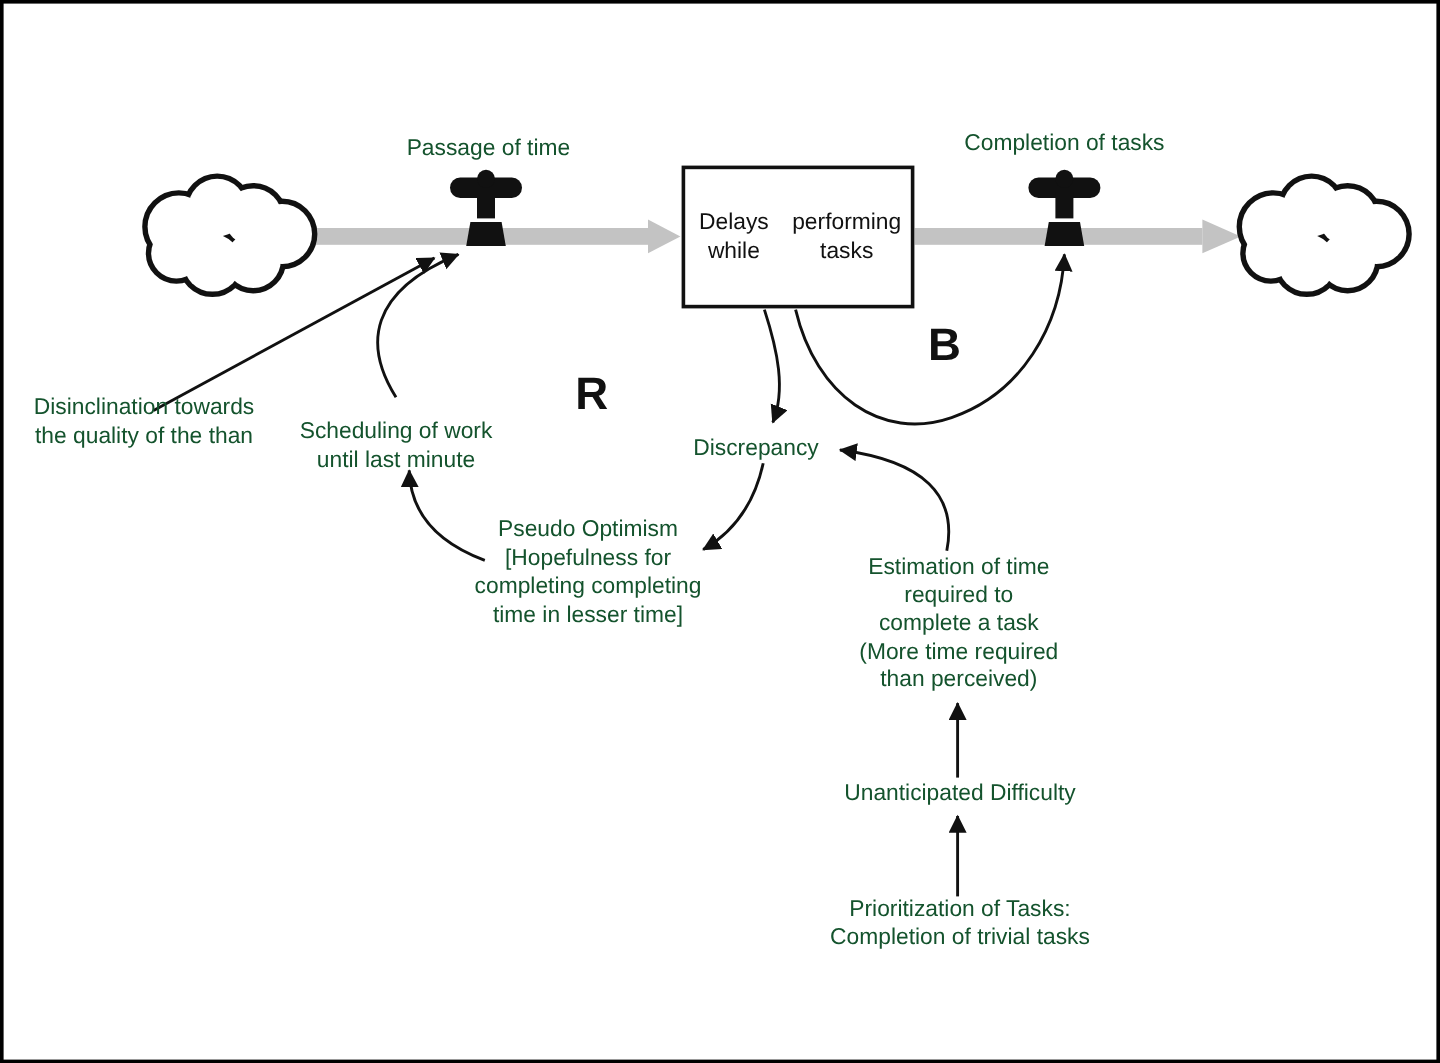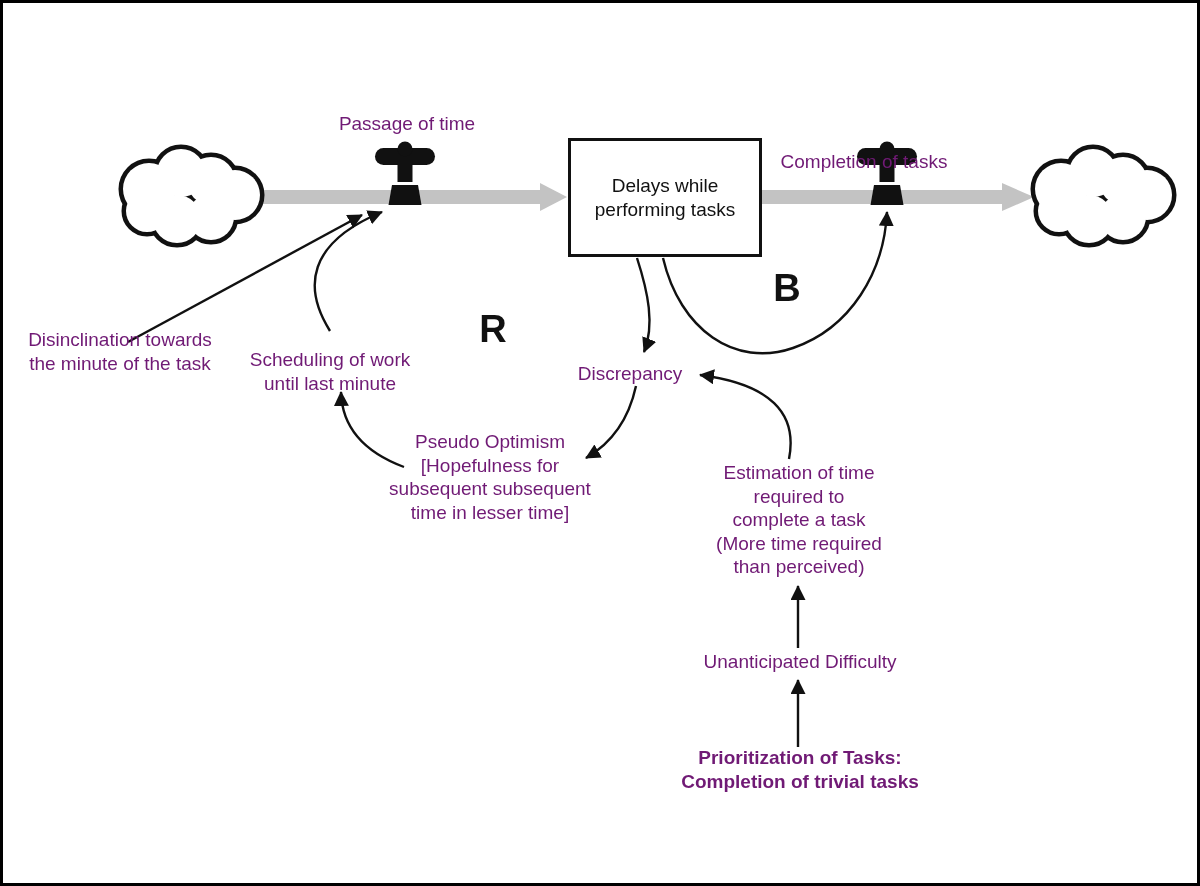--- a/index.html
+++ b/index.html
@@ -17,40 +17,40 @@
     pointer-events:none;
   }
   svg.canvas{position:absolute;left:0;top:0;}
   .label{
     position:absolute;
     transform:translateX(-50%);
     text-align:center;
     font-size:19px;
     line-height:23.5px;
     white-space:nowrap;
-    color:#701a75;
+    color:#14532d;
   }
   .label span{display:block;}
   .label .bold{font-weight:normal;}
   .loop-letter{
     position:absolute;
     transform:translateX(-50%);
     font-size:38px;
     font-weight:bold;
     color:#111111;
   }
   .stock-box{
     position:absolute;
     left:568px;top:138px;
     width:194px;height:119px;
     box-sizing:border-box;
     border:3.5px solid #111111;
     background:#ffffff;
     display:flex;
-    flex-direction:column;
+    flex-direction:row;
     align-items:center;
     justify-content:center;
     font-size:19px;
     line-height:23.5px;
     text-align:center;
   }
 </style>
 </head>
 <body>
 
@@ -124,53 +124,53 @@
       <path d="M798,747 L798,680" marker-end="url(#ah)"></path>
     </g>
   </svg>
 
   <div class="stock-box">
     <span>Delays while</span>
     <span>performing tasks</span>
   </div>
 
   <div class="label" style="left:407px;top:112px;">Passage of time</div>
-  <div class="label" style="left:864px;top:108px;margin-top:42px;">Completion of tasks</div>
+  <div class="label" style="left:887px;top:108px;">Completion of tasks</div>
 
   <div class="loop-letter" style="left:493px;top:308px;">R</div>
   <div class="loop-letter" style="left:787px;top:267px;">B</div>
 
   <div class="label" style="left:630px;top:362px;">Discrepancy</div>
 
   <div class="label" style="left:120px;top:328px;">
     <span>Disinclination towards</span>
-    <span>the minute of the task</span>
+    <span>the quality of the than</span>
   </div>
 
   <div class="label" style="left:330px;top:348px;">
     <span>Scheduling of work</span>
     <span>until last minute</span>
   </div>
 
   <div class="label" style="left:490px;top:430px;">
     <span class="bold">Pseudo Optimism</span>
     <span>[Hopefulness for</span>
-    <span>subsequent subsequent</span>
+    <span>completing completing</span>
     <span>time in lesser time]</span>
   </div>
 
   <div class="label" style="left:799px;top:461px;">
     <span>Estimation of time</span>
     <span>required to</span>
     <span>complete a task</span>
     <span>(More time required</span>
     <span>than perceived)</span>
   </div>
 
   <div class="label" style="left:800px;top:650px;">Unanticipated Difficulty</div>
 
-  <div class="label" style="left:800px;top:746px;font-weight:bold;">
+  <div class="label" style="left:800px;top:746px;">
     <span>Prioritization of Tasks:</span>
     <span>Completion of trivial tasks</span>
   </div>
 
   <div class="border-overlay"></div>
 </div>
 
 </body></html>

